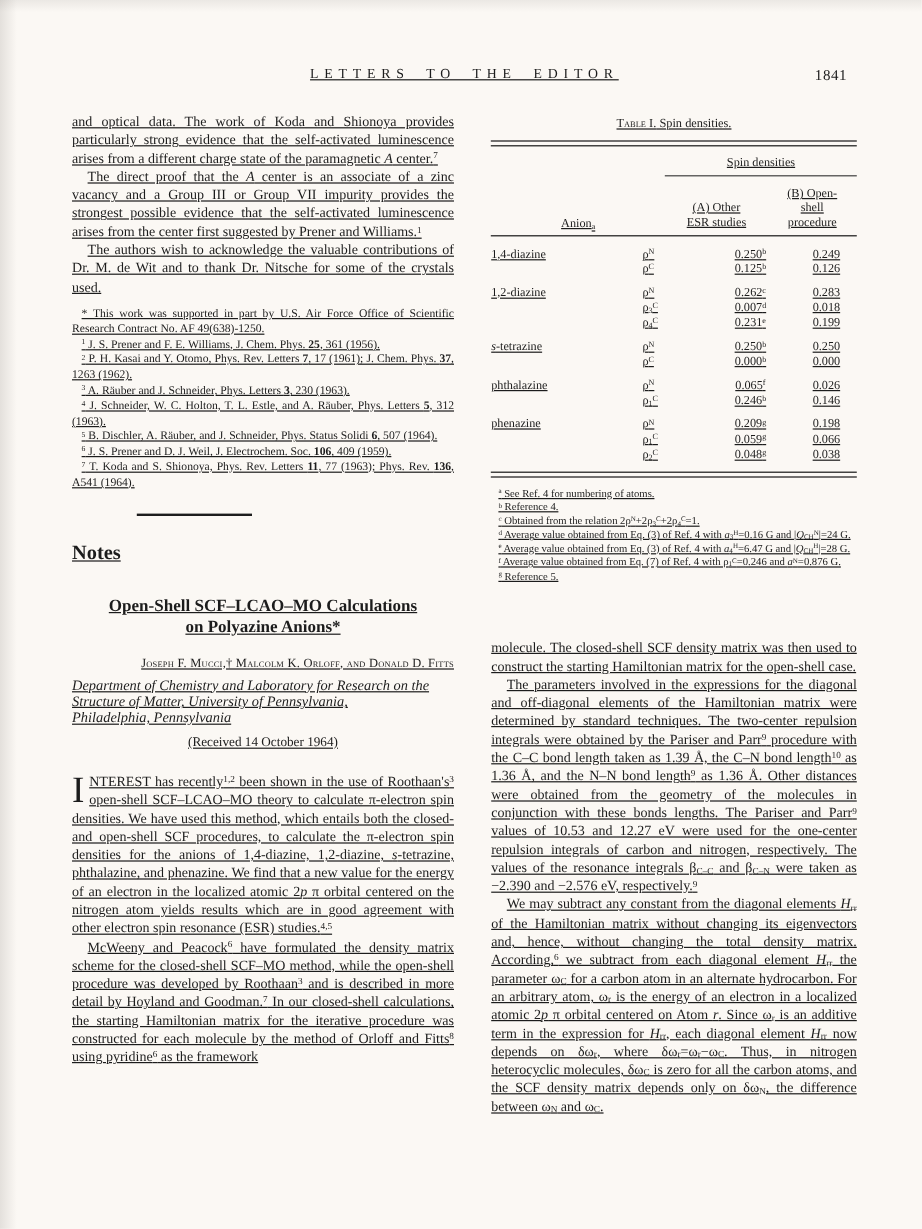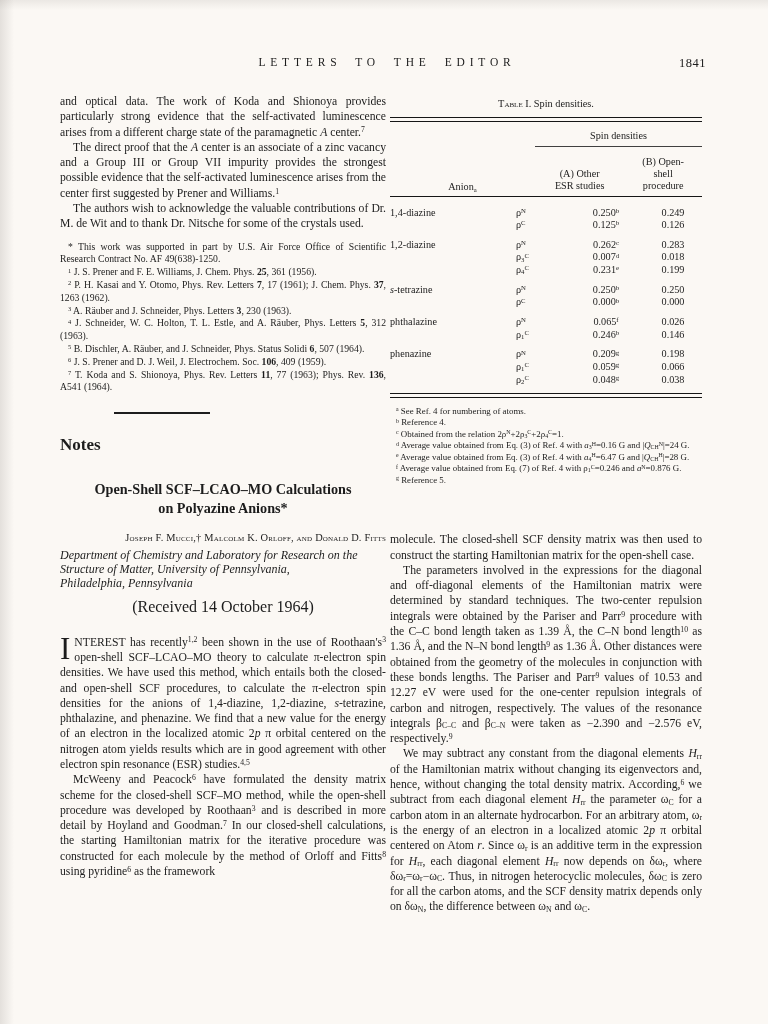--- a/index.html
+++ b/index.html
@@ -9,48 +9,48 @@
     font-family:"Liberation Serif","DejaVu Serif",serif;
     position:relative;
   }
   body::before{ 
     content:"";position:absolute;left:0;top:0;width:768px;height:1024px;
     background:
       linear-gradient(90deg,rgba(120,115,110,.18),rgba(120,115,110,0) 14px),
       linear-gradient(180deg,rgba(120,115,110,.12),rgba(120,115,110,0) 10px);
     pointer-events:none;
   }
-  .page{padding:56px 54px 0 60px;position:relative;}
+  .page{padding:56px 54px 0 60px;position:relative;text-decoration:underline;}
 
   
   .runhead{position:relative;height:18px;}
   .runhead .title{
     text-align:center;font-size:11.5px;letter-spacing:.42em;word-spacing:.55em;
   }
   .runhead .pageno{position:absolute;right:8px;top:0;font-size:12.5px;letter-spacing:.5px;}
 
-  .columns{display:flex;gap:4px;margin-top:20px;}
+  .columns{display:flex;gap:31px;margin-top:20px;}
   .col-left{width:326px;}
   .col-right{width:312px;}
 
   .bodytext{font-size:11.7px;line-height:15.3px;text-align:justify;}
   .bodytext p{margin:0;}
   .indent{text-indent:13px;}
 
   .fnblock{margin-top:9px;font-size:9.7px;line-height:12.8px;text-align:justify;}
   .fnblock p{margin:0;text-indent:8px;}
 
   .divider{width:96px;height:2px;background:#1d1d1d;margin:18px auto 0 54px;}
 
   .notes-heading{font-size:17px;font-weight:bold;margin-top:21px;}
 
   .art-title{margin-top:25px;text-align:center;font-weight:bold;font-size:14.2px;line-height:18.5px;}
   .art-authors{margin-top:15px;text-align:right;font-size:10.4px;font-variant:small-caps;letter-spacing:.2px;}
   .art-affil{margin-top:6px;font-style:italic;font-size:12px;line-height:13.8px;}
-  .art-received{margin-top:7px;text-align:center;font-size:16px;}
+  .art-received{margin-top:7px;text-align:center;font-size:11px;}
   .art-body{margin-top:19px;}
   .dropcap{float:left;font-size:31px;line-height:26px;padding:1px 4px 0 0;}
 
   
   .tbl-caption{margin-top:4px;text-align:center;font-size:10.3px;}
   .sc{font-variant:small-caps;}
   .rule-dbl{height:3px;border-top:1px solid #161616;border-bottom:1px solid #161616;}
   .rule-sng{height:0;border-top:1.4px solid #161616;}
   .tbl-top{margin-top:8px;}
   .thead{display:flex;font-size:10.2px;line-height:12px;padding-top:8px;}

